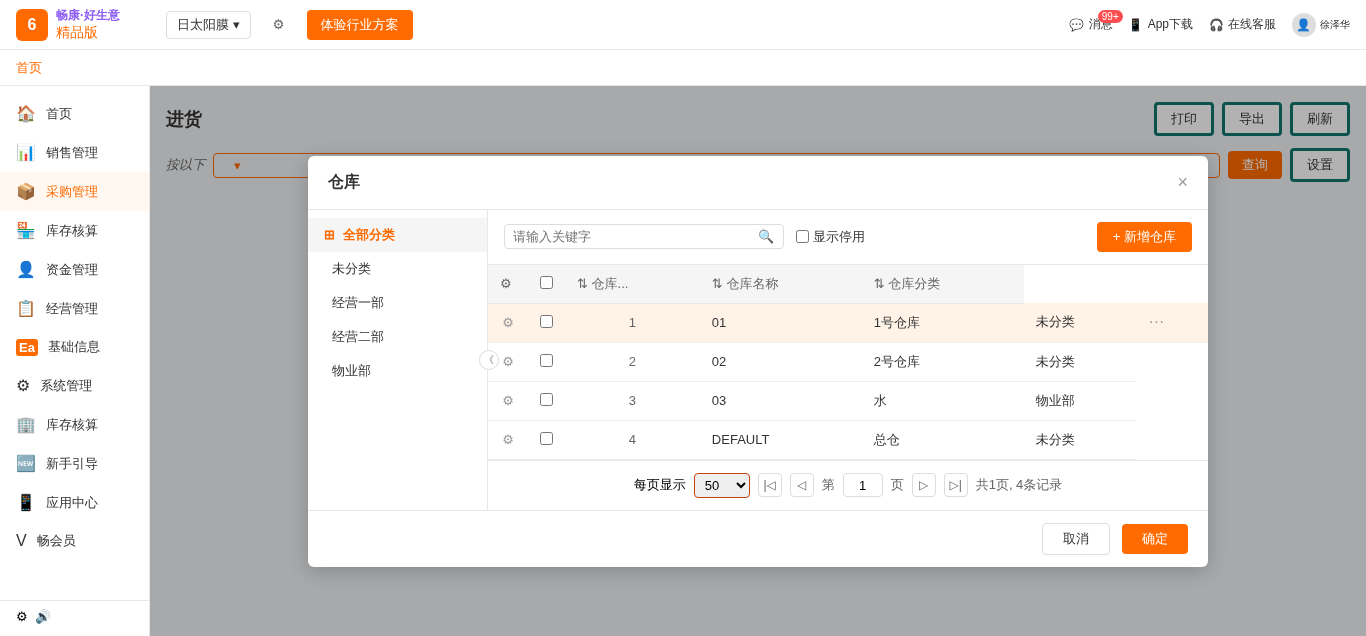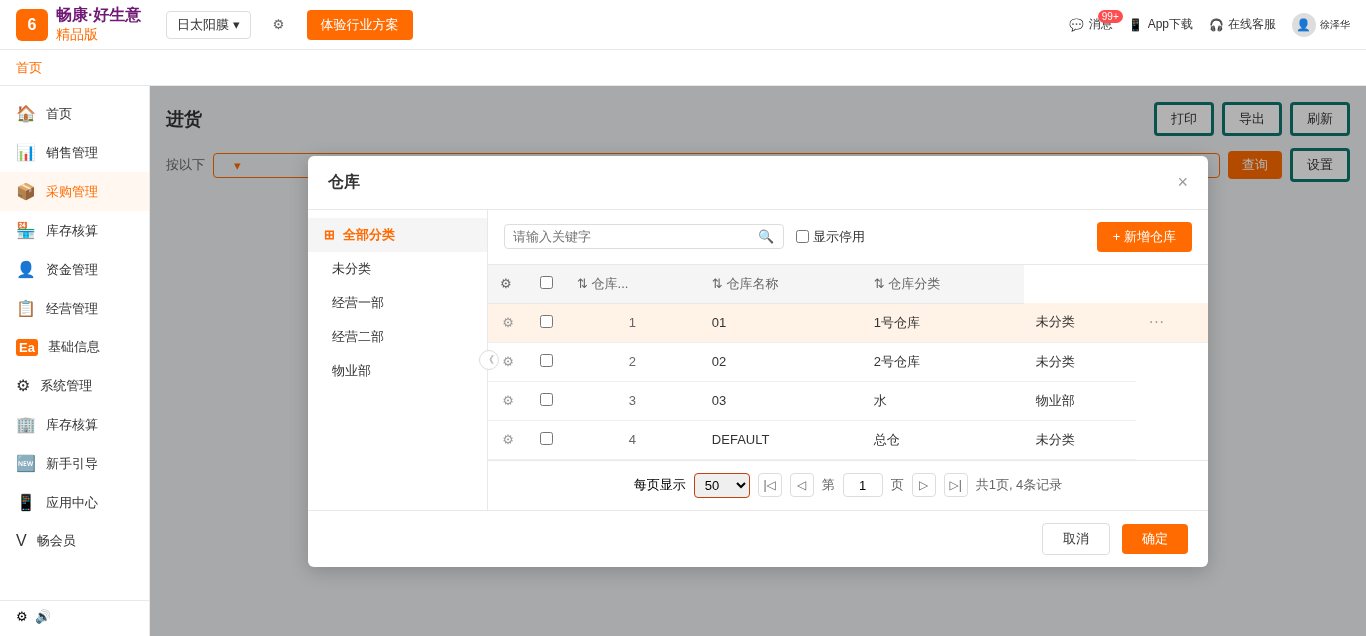--- a/index.html
+++ b/index.html
@@ -251,21 +251,21 @@
   </style>
 </head>
 <body>
 
 <div class="top-header">
   <div class="logo-area">
     <div class="logo-icon">
       <span>6</span>
     </div>
     <div>
-      <div style="font-size:16px;font-weight:bold;color:#701a75;">畅康·好生意</div>
+      <div style="font-size:12px;font-weight:bold;color:#8b5cf6;">畅康·好生意</div>
       <div style="font-size:14px;color:#ff6b00;">精品版</div>
     </div>
   </div>
   <div class="header-middle">
     <div class="store-selector">
       <span>日太阳膜</span>
       <span>▾</span>
     </div>
     <button class="gear-btn">⚙</button>
     <button class="trial-btn">体验行业方案</button>
@@ -359,21 +359,21 @@
     <div class="content-bg">
       <div style="display:flex;align-items:center;justify-content:space-between;margin-bottom:12px;">
         <div class="page-title">进货</div>
         <div style="display:flex;gap:8px;">
           <button class="white-btn">打印</button>
           <button class="white-btn">导出</button>
           <button class="white-btn">刷新</button>
         </div>
       </div>
       <div style="display:flex;align-items:center;gap:8px;margin-bottom:12px;">
-        <span style="color:#666;font-size:13px;">按以下</span>
+        <span style="color:#666;font-size:13px;font-style:italic;">按以下</span>
         <div style="flex:1;border:1px solid #ff6b00;border-radius:4px;padding:4px 20px;color:#ff6b00;font-size:13px;display:inline-flex;align-items:center;gap:4px;">
           <span>▾</span>
         </div>
         <button class="orange-btn">查询</button>
         <button class="white-btn">设置</button>
       </div>
     </div>
 
     <div class="overlay">
       <div class="dialog">

